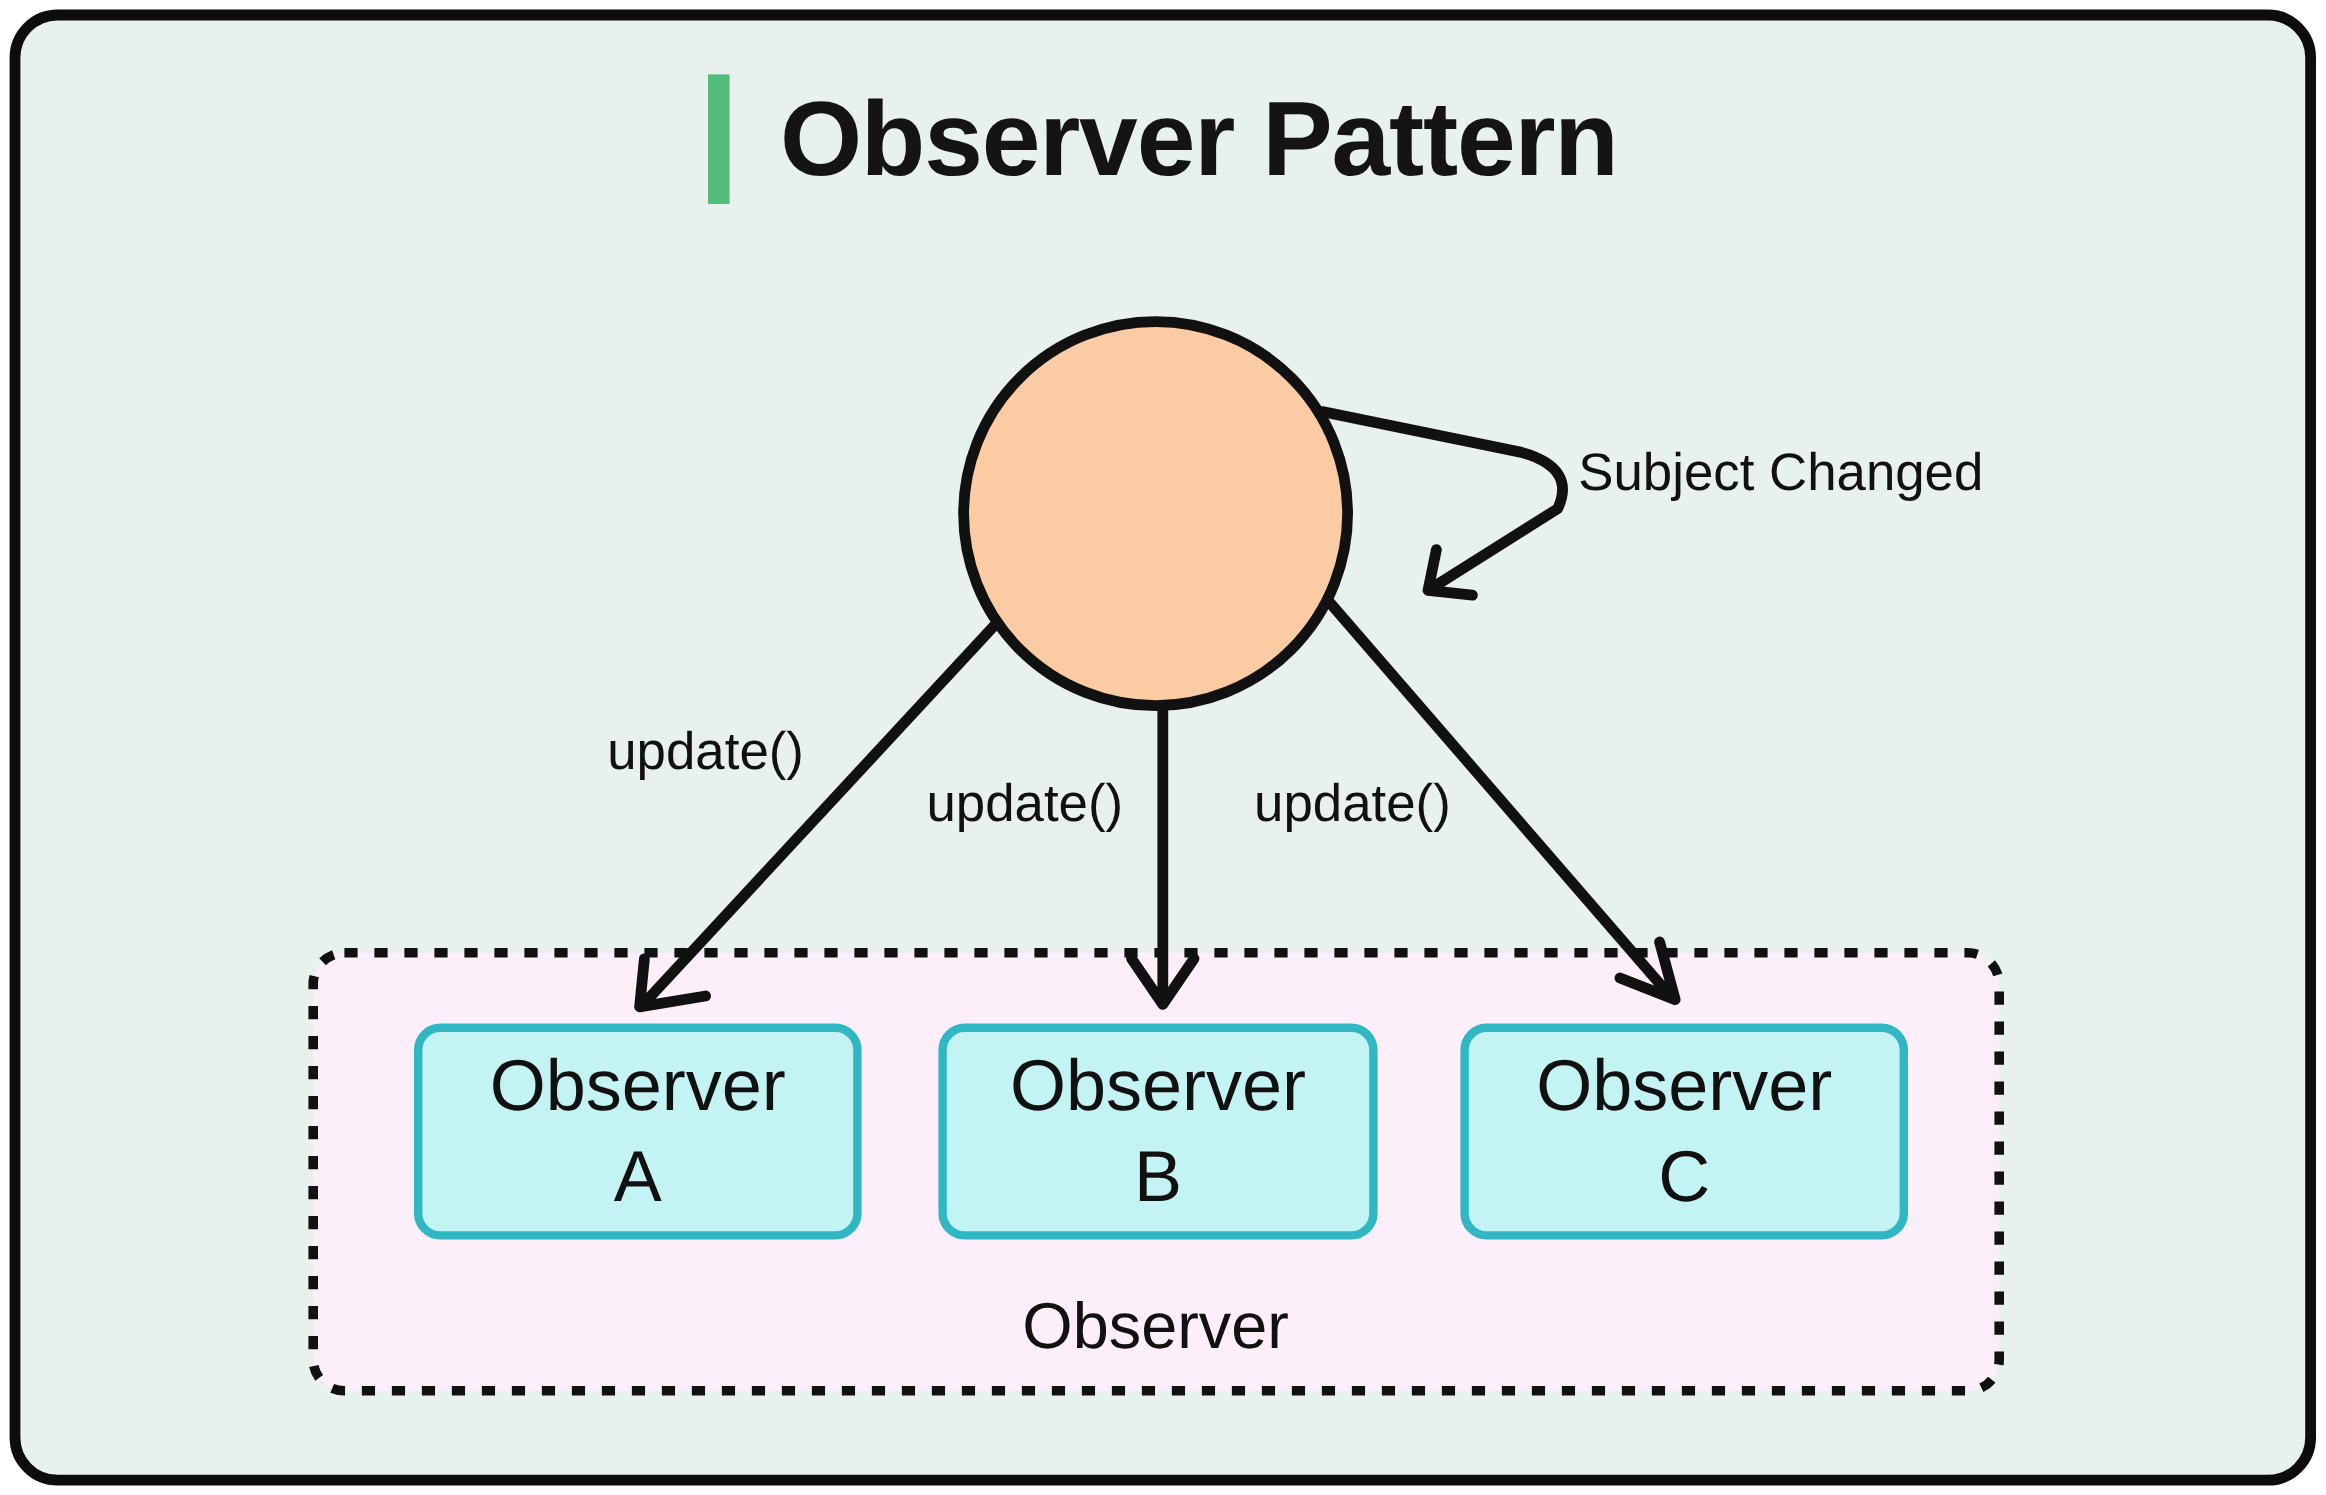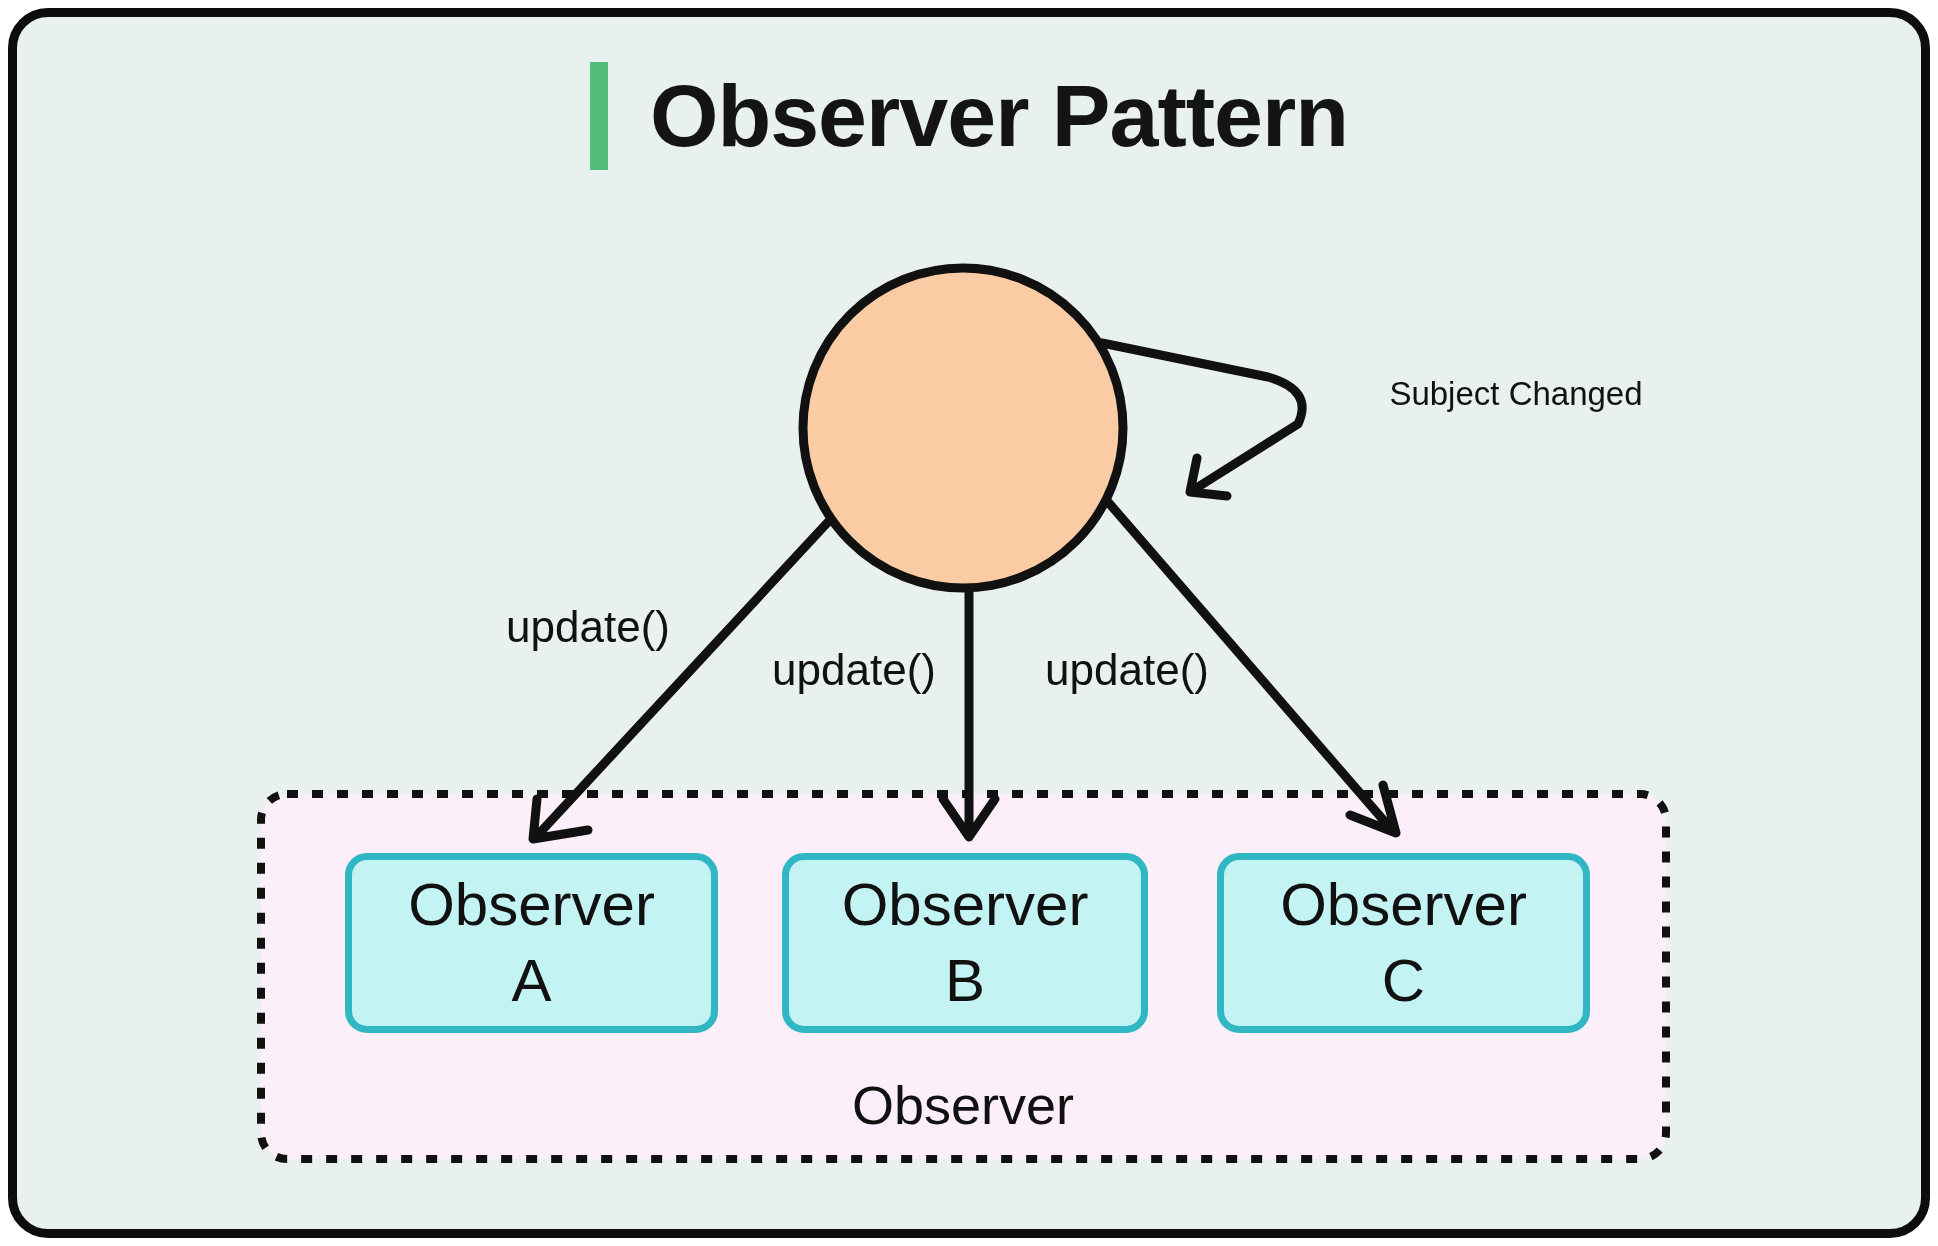--- a/index.html
+++ b/index.html
@@ -19,21 +19,21 @@
   svg.canvas{position:absolute;left:0;top:0;width:1938px;height:1246px;}
   .group-rect{fill:var(--pink);stroke:var(--ink);stroke-width:8;stroke-dasharray:11 14;}
   .subject-circle{fill:var(--peach);stroke:var(--ink);stroke-width:9;}
   .arrow{fill:none;stroke:var(--ink);stroke-width:9;stroke-linecap:round;stroke-linejoin:round;}
   .lbl{position:absolute;text-align:center;white-space:nowrap;}
   .subject-label{left:763px;top:392px;width:400px;font-size:62px;line-height:62px;}
   .update-label{font-size:44px;line-height:48px;}
   .update-a{left:408px;top:603px;width:360px;}
   .update-b{left:674px;top:646px;width:360px;}
   .update-c{left:947px;top:646px;width:360px;}
-  .subject-changed{left:1326px;top:372px;width:380px;font-size:33px;line-height:44px;}
+  .subject-changed{left:1294px;top:372px;width:380px;font-size:44px;line-height:44px;}
   .obs-box{position:absolute;top:853px;height:180px;background:var(--cyan);
     border:7px solid var(--teal);border-radius:22px;
     display:flex;flex-direction:column;align-items:center;justify-content:center;
     font-size:60px;line-height:76px;text-align:center;}
   .obs-a{left:345px;width:373px;}
   .obs-b{left:782px;width:366px;}
   .obs-c{left:1217px;width:373px;}
   .group-label{left:663px;top:1076px;width:600px;font-size:54px;line-height:58px;}
 </style>
 </head>

